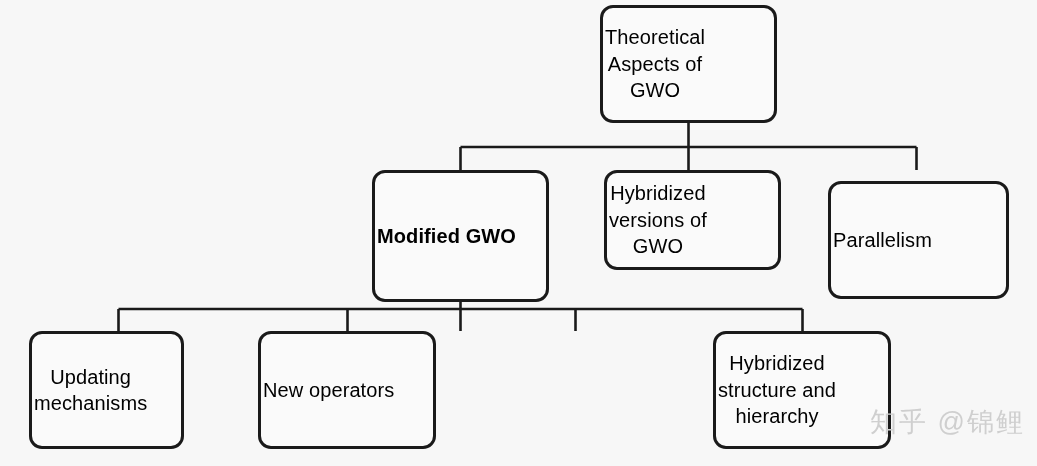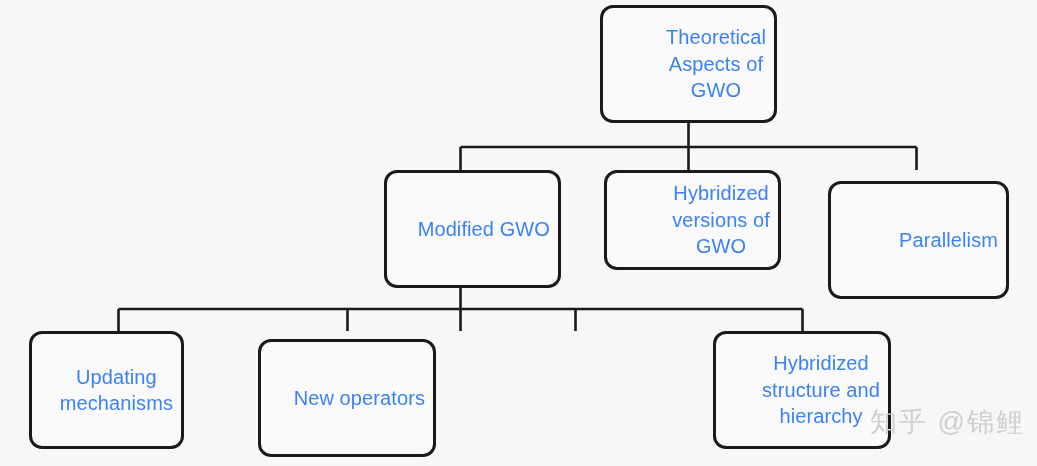--- a/index.html
+++ b/index.html
@@ -25,27 +25,27 @@
     height: 466px;
   }
   .node {
     position: absolute;
     box-sizing: border-box;
     background: #fafafa;
     border: 3px solid #1a1a1a;
     border-radius: 13px;
     display: flex;
     align-items: center;
-    justify-content: flex-end;
+    justify-content: flex-start;
     text-align: center;
-    color: #3b82f6;
+    color: #000000;
     font-size: 20px;
     line-height: 1.32;
     letter-spacing: 0.1px;
-    padding: 4px 8px;
+    padding: 4px 2px;
     z-index: 2;
   }
   .node-label {
     display: block;
     white-space: pre-line;
   }
   #watermark {
     position: absolute;
     right: 12px;
     bottom: 26px;
@@ -82,37 +82,37 @@
       <path d="M 802.5 309 L 802.5 331"></path>
     </g>
   </svg>
 
   <div class="node" style="left:600px; top:5px; width:177px; height:118px;">
     <span class="node-label">Theoretical
 Aspects of
 GWO</span>
   </div>
 
-  <div class="node" style="left:384px; top:170px; width:177px; height:118px;">
+  <div class="node" style="left:372px; top:170px; width:177px; height:132px;font-weight:bold;">
     <span class="node-label">Modified GWO</span>
   </div>
   <div class="node" style="left:604px; top:170px; width:177px; height:100px;">
     <span class="node-label">Hybridized
 versions of
 GWO</span>
   </div>
   <div class="node" style="left:828px; top:170px; width:181px; height:118px;margin-top:11px;">
     <span class="node-label">Parallelism</span>
   </div>
 
   <div class="node" style="left:29px; top:331px; width:155px; height:118px;">
     <span class="node-label">Updating
 mechanisms</span>
   </div>
-  <div class="node" style="left:258px; top:339px; width:178px; height:118px;">
+  <div class="node" style="left:258px; top:331px; width:178px; height:118px;">
     <span class="node-label">New operators</span>
   </div>
   <div class="node" style="left:713px; top:331px; width:178px; height:118px;">
     <span class="node-label">Hybridized
 structure and
 hierarchy</span>
   </div>
 
   <div id="watermark">知乎 @锦鲤</div>
 

